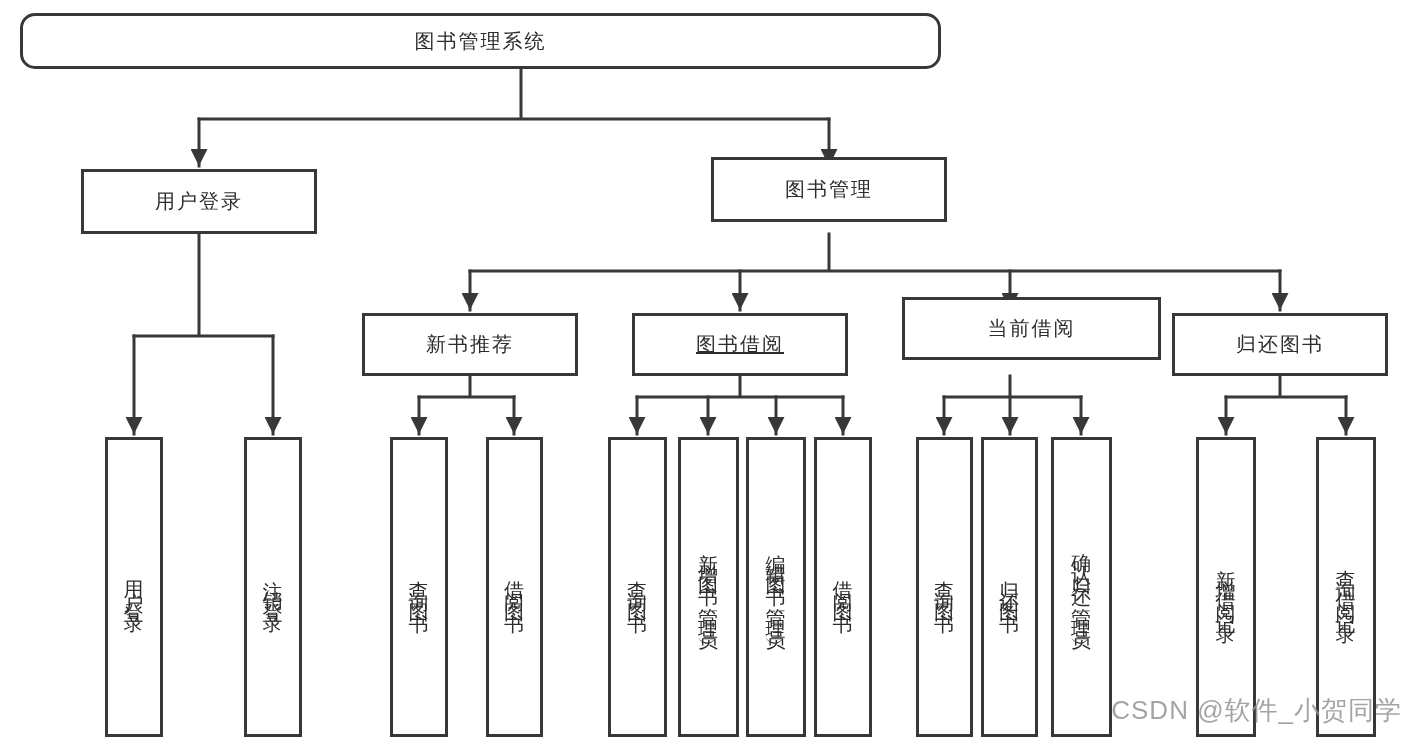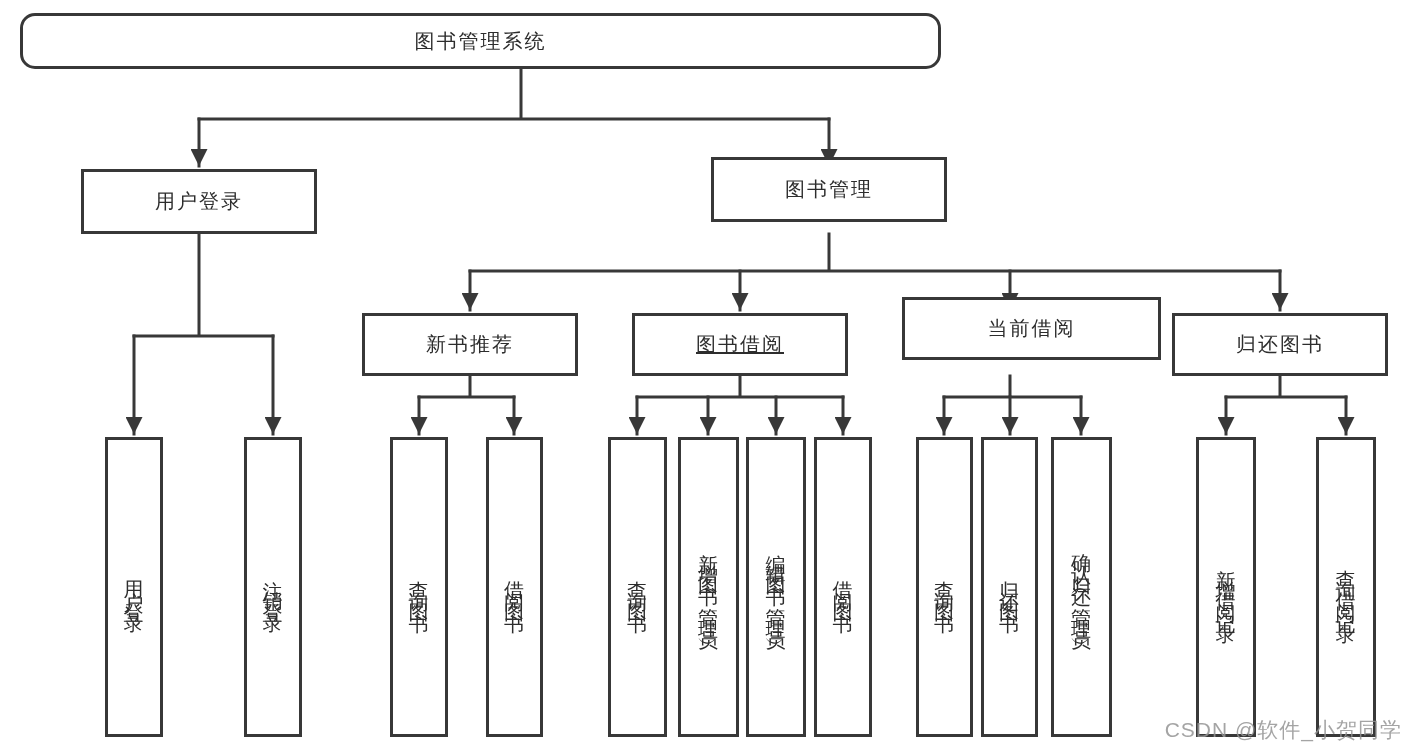--- a/index.html
+++ b/index.html
@@ -25,22 +25,22 @@
   .hlabel{letter-spacing:2px;white-space:nowrap;}
   .vlabel{
     writing-mode:vertical-rl;
     text-orientation:mixed;
     letter-spacing:11px;
     line-height:1;
   }
   .watermark{
     position:absolute;
     right:3px;
-    bottom:3px;
-    font-size:21px;
+    bottom:19px;
+    font-size:26px;
     letter-spacing:1px;
     color:rgba(148,148,148,0.85);
     white-space:nowrap;
   }
 </style>
 </head>
 <body>
 
 <div class="canvas">
 

